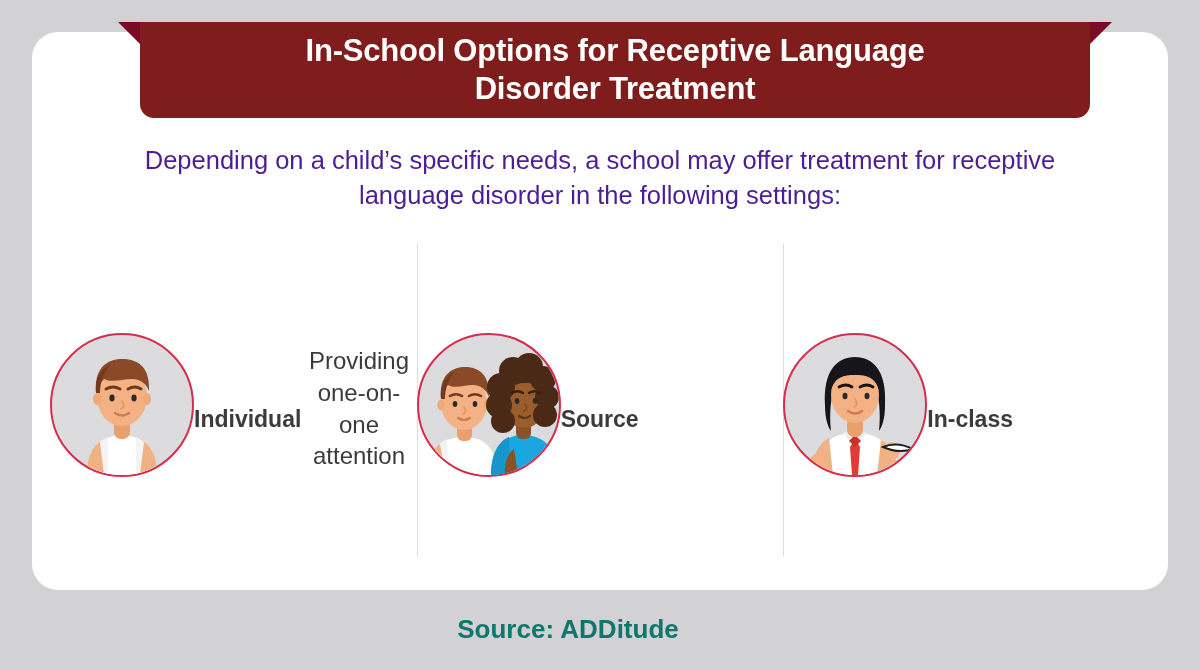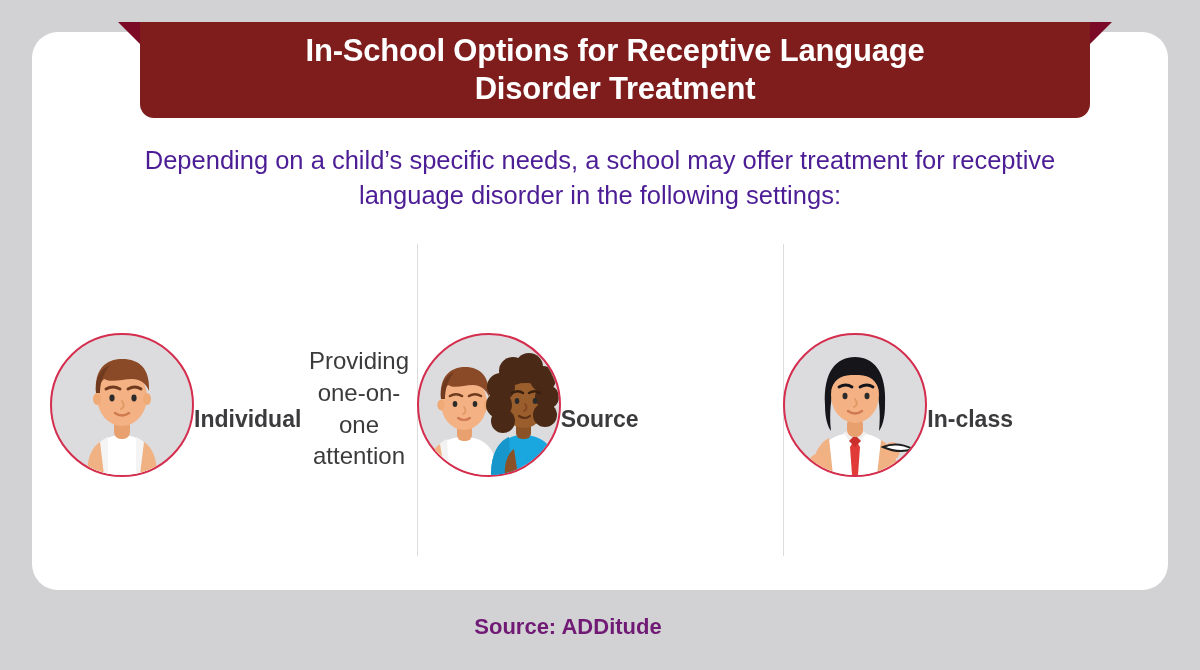--- a/index.html
+++ b/index.html
@@ -137,23 +137,23 @@
     max-width: 300px;
   }
 
   
   #source {
     position: absolute;
     left: 0;
     top: 614px;
     width: 1136px;
     text-align: center;
-    font-size: 22px;
+    font-size: 26px;
     font-weight: bold;
-    color: #701a75;
+    color: #0f766e;
   }
 </style>
 </head>
 <body>
 
 <div id="card"></div>
 
 <div id="ribbon-wrap">
   <div class="ribbon-fold left"></div>
   <div class="ribbon-fold right"></div>

